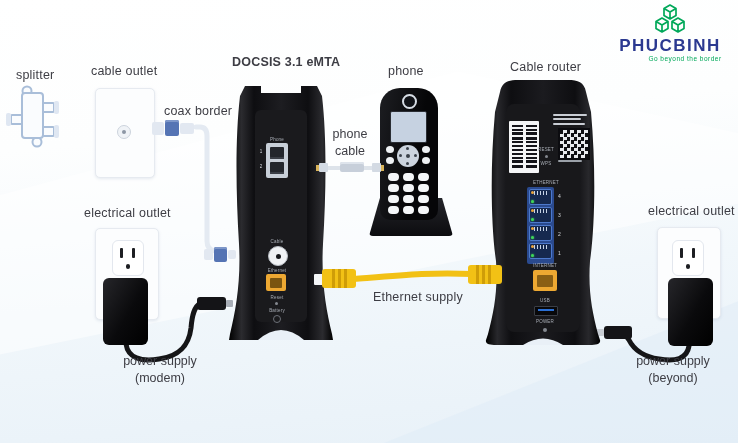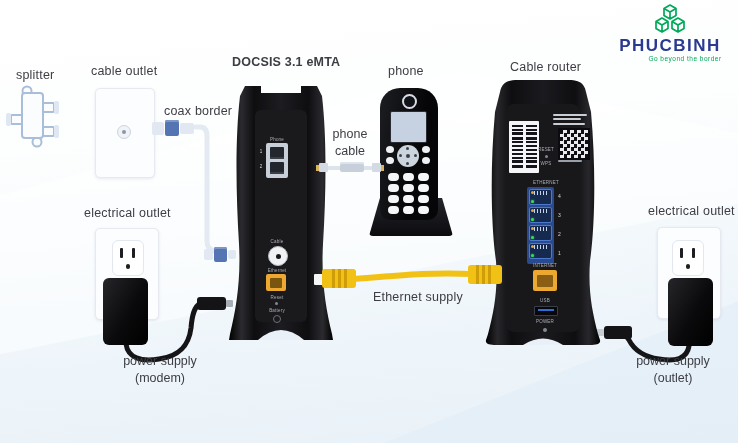--- a/index.html
+++ b/index.html
@@ -272,21 +272,21 @@
   <div class="lbl" style="left:91px;top:64px;">cable outlet</div>
   <div class="lbl" style="left:164px;top:104px;">coax border</div>
   <div class="lbl" style="left:232px;top:55px;font-weight:bold;">DOCSIS 3.1 eMTA</div>
   <div class="lbl" style="left:388px;top:64px;">phone</div>
   <div class="lbl2" style="left:322px;top:126px;width:56px;"><span>phone</span><br><span>cable</span></div>
   <div class="lbl" style="left:510px;top:60px;">Cable router</div>
   <div class="lbl" style="left:84px;top:206px;">electrical outlet</div>
   <div class="lbl" style="left:648px;top:204px;">electrical outlet</div>
   <div class="lbl" style="left:373px;top:290px;">Ethernet supply</div>
   <div class="lbl2" style="left:105px;top:353px;width:110px;"><span>power supply</span><br><span>(modem)</span></div>
-  <div class="lbl2" style="left:618px;top:353px;width:110px;"><span>power supply</span><br><span>(outlet)</span></div>
+  <div class="lbl2" style="left:618px;top:353px;width:110px;"><span>power supply</span><br><span>(beyond)</span></div>
 
   <div class="abs" style="left:606px;top:2px;width:128px;text-align:center;">
     <svg width="44" height="34" style="display:block;margin:0 auto;">
       <g fill="none" stroke="#00a859" stroke-width="1.7" stroke-linejoin="round">
         <path d="M22,3 l6,3.5 v7 l-6,3.5 l-6,-3.5 v-7 Z M22,10 v7 M22,10 l6,-3.5 M22,10 l-6,-3.5"></path>
         <path d="M14,16 l6,3.5 v7 l-6,3.5 l-6,-3.5 v-7 Z M14,23 v7 M14,23 l6,-3.5 M14,23 l-6,-3.5"></path>
         <path d="M30,16 l6,3.5 v7 l-6,3.5 l-6,-3.5 v-7 Z M30,23 v7 M30,23 l6,-3.5 M30,23 l-6,-3.5"></path>
       </g>
     </svg>
     <div style="font-size:17px;font-weight:bold;color:#2b3990;letter-spacing:1.5px;line-height:19px;">PHUCBINH</div>

